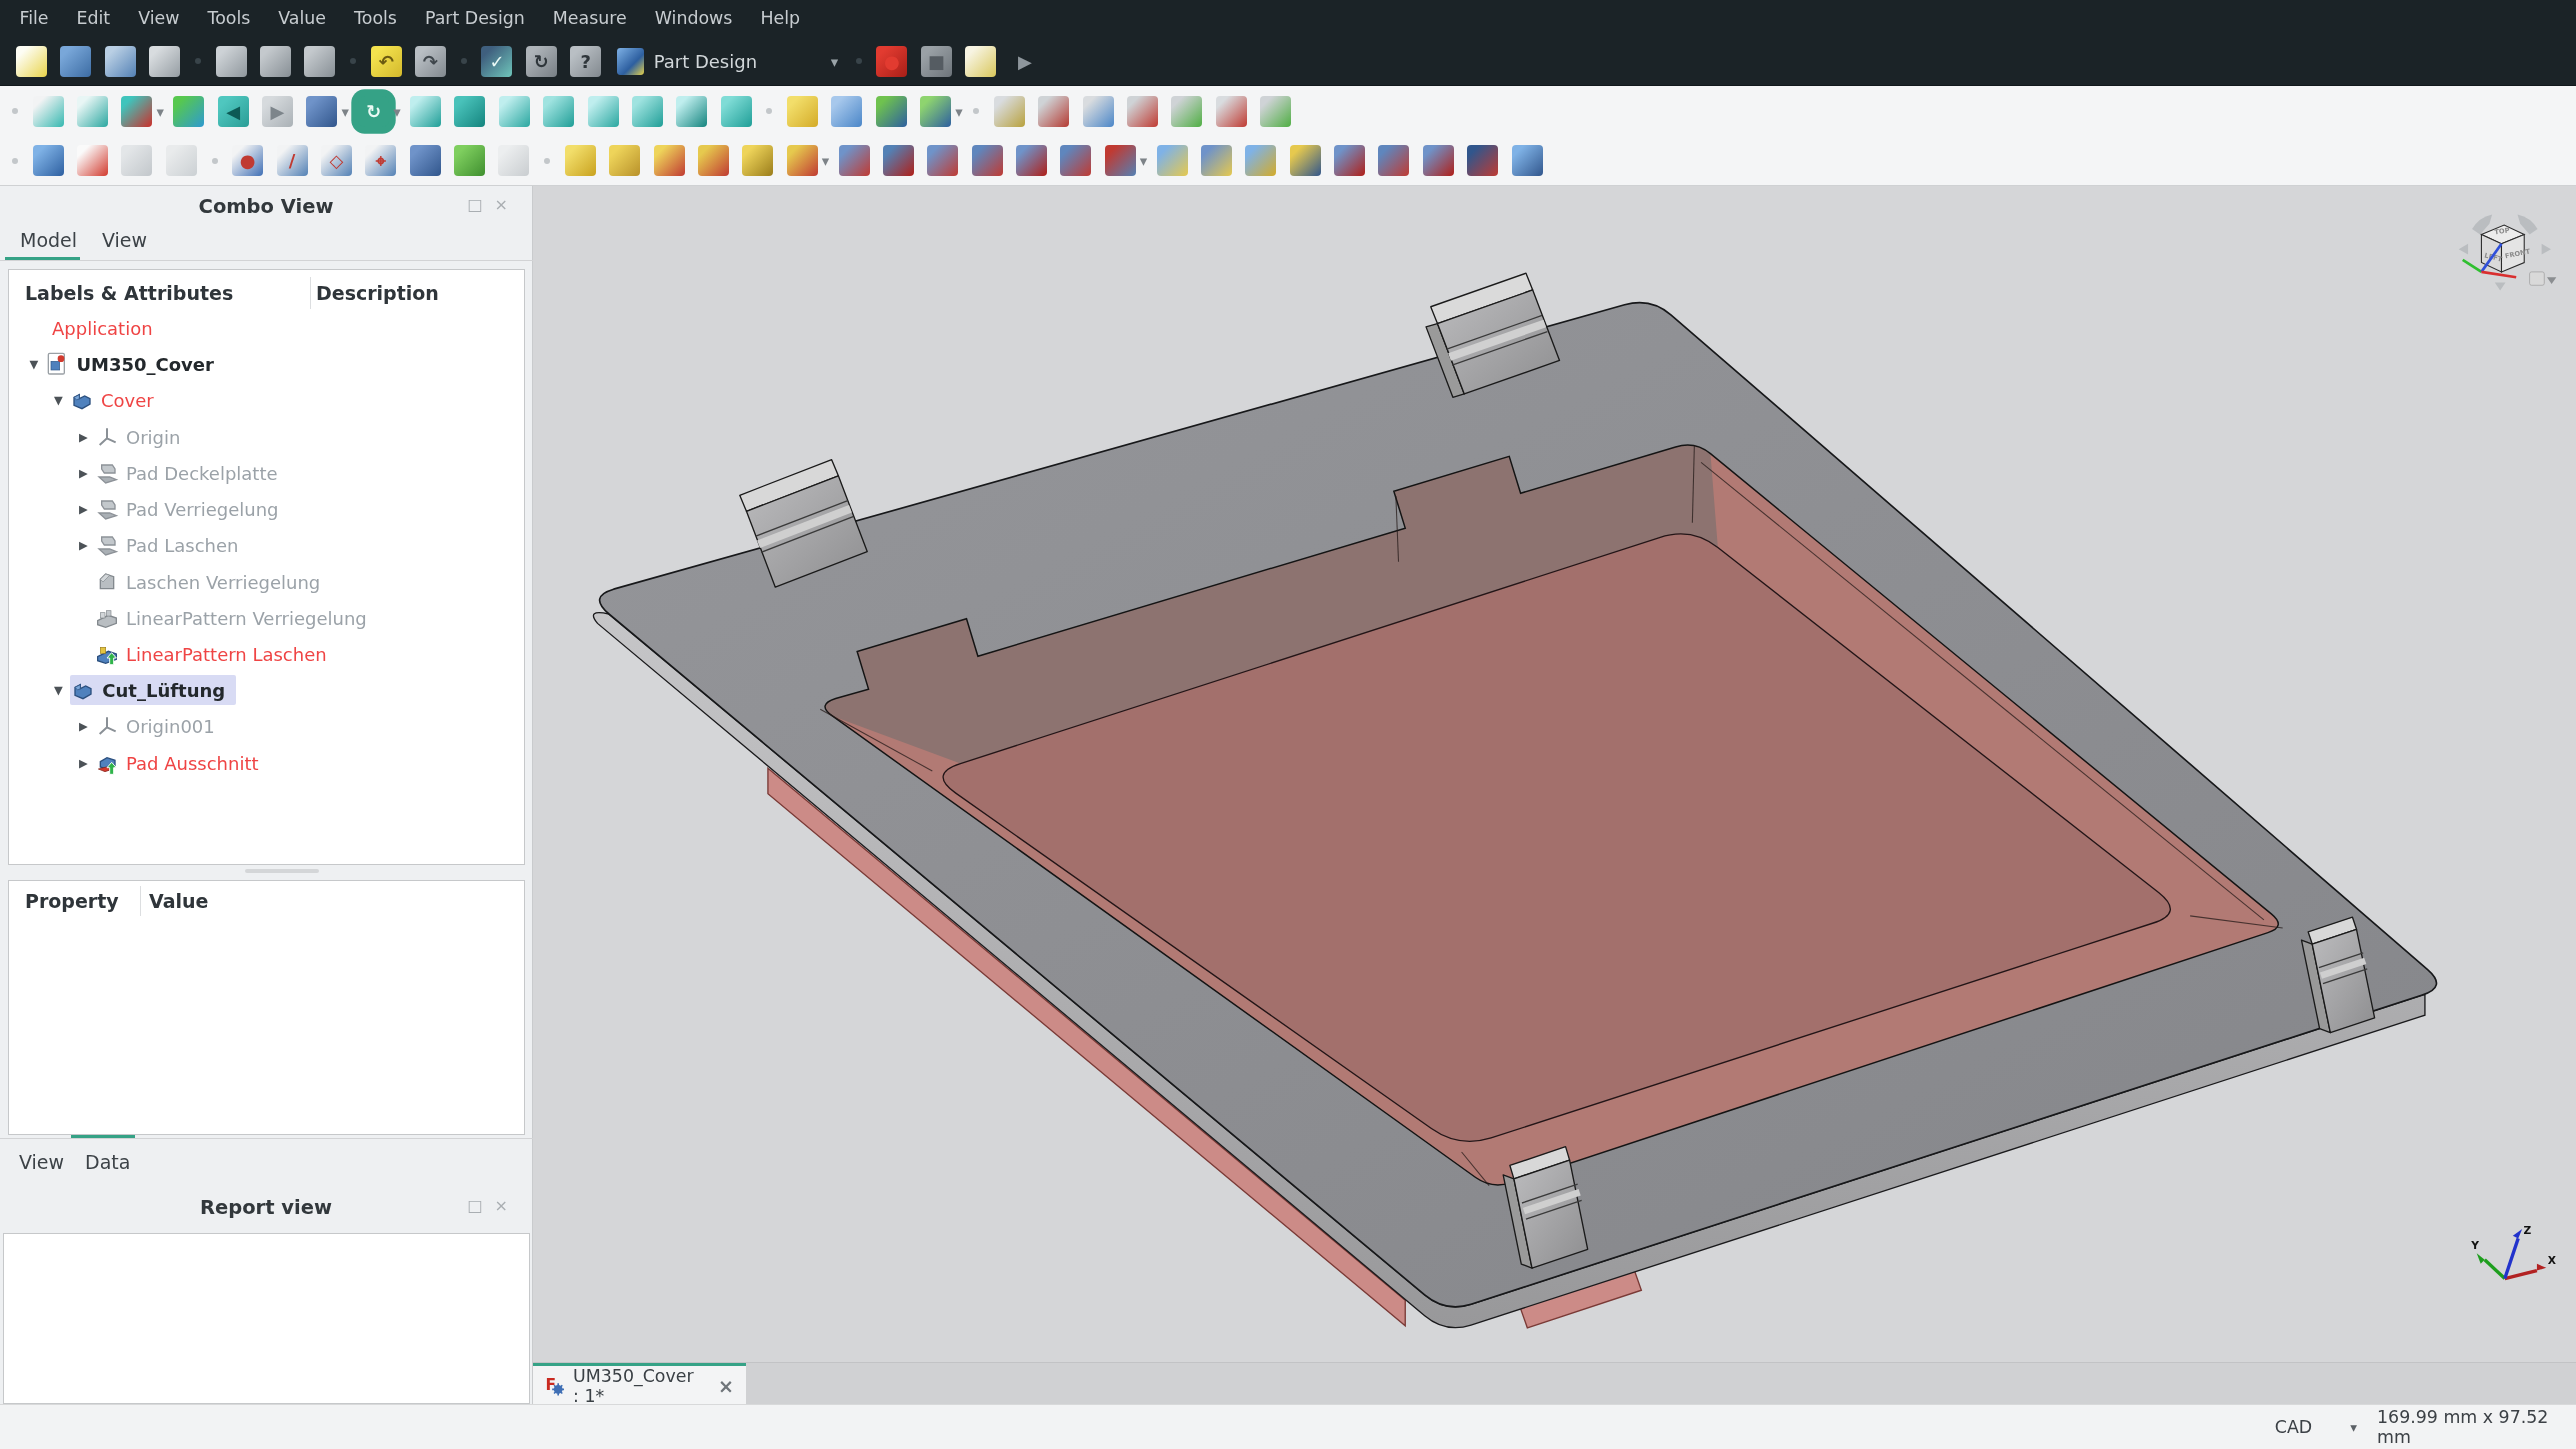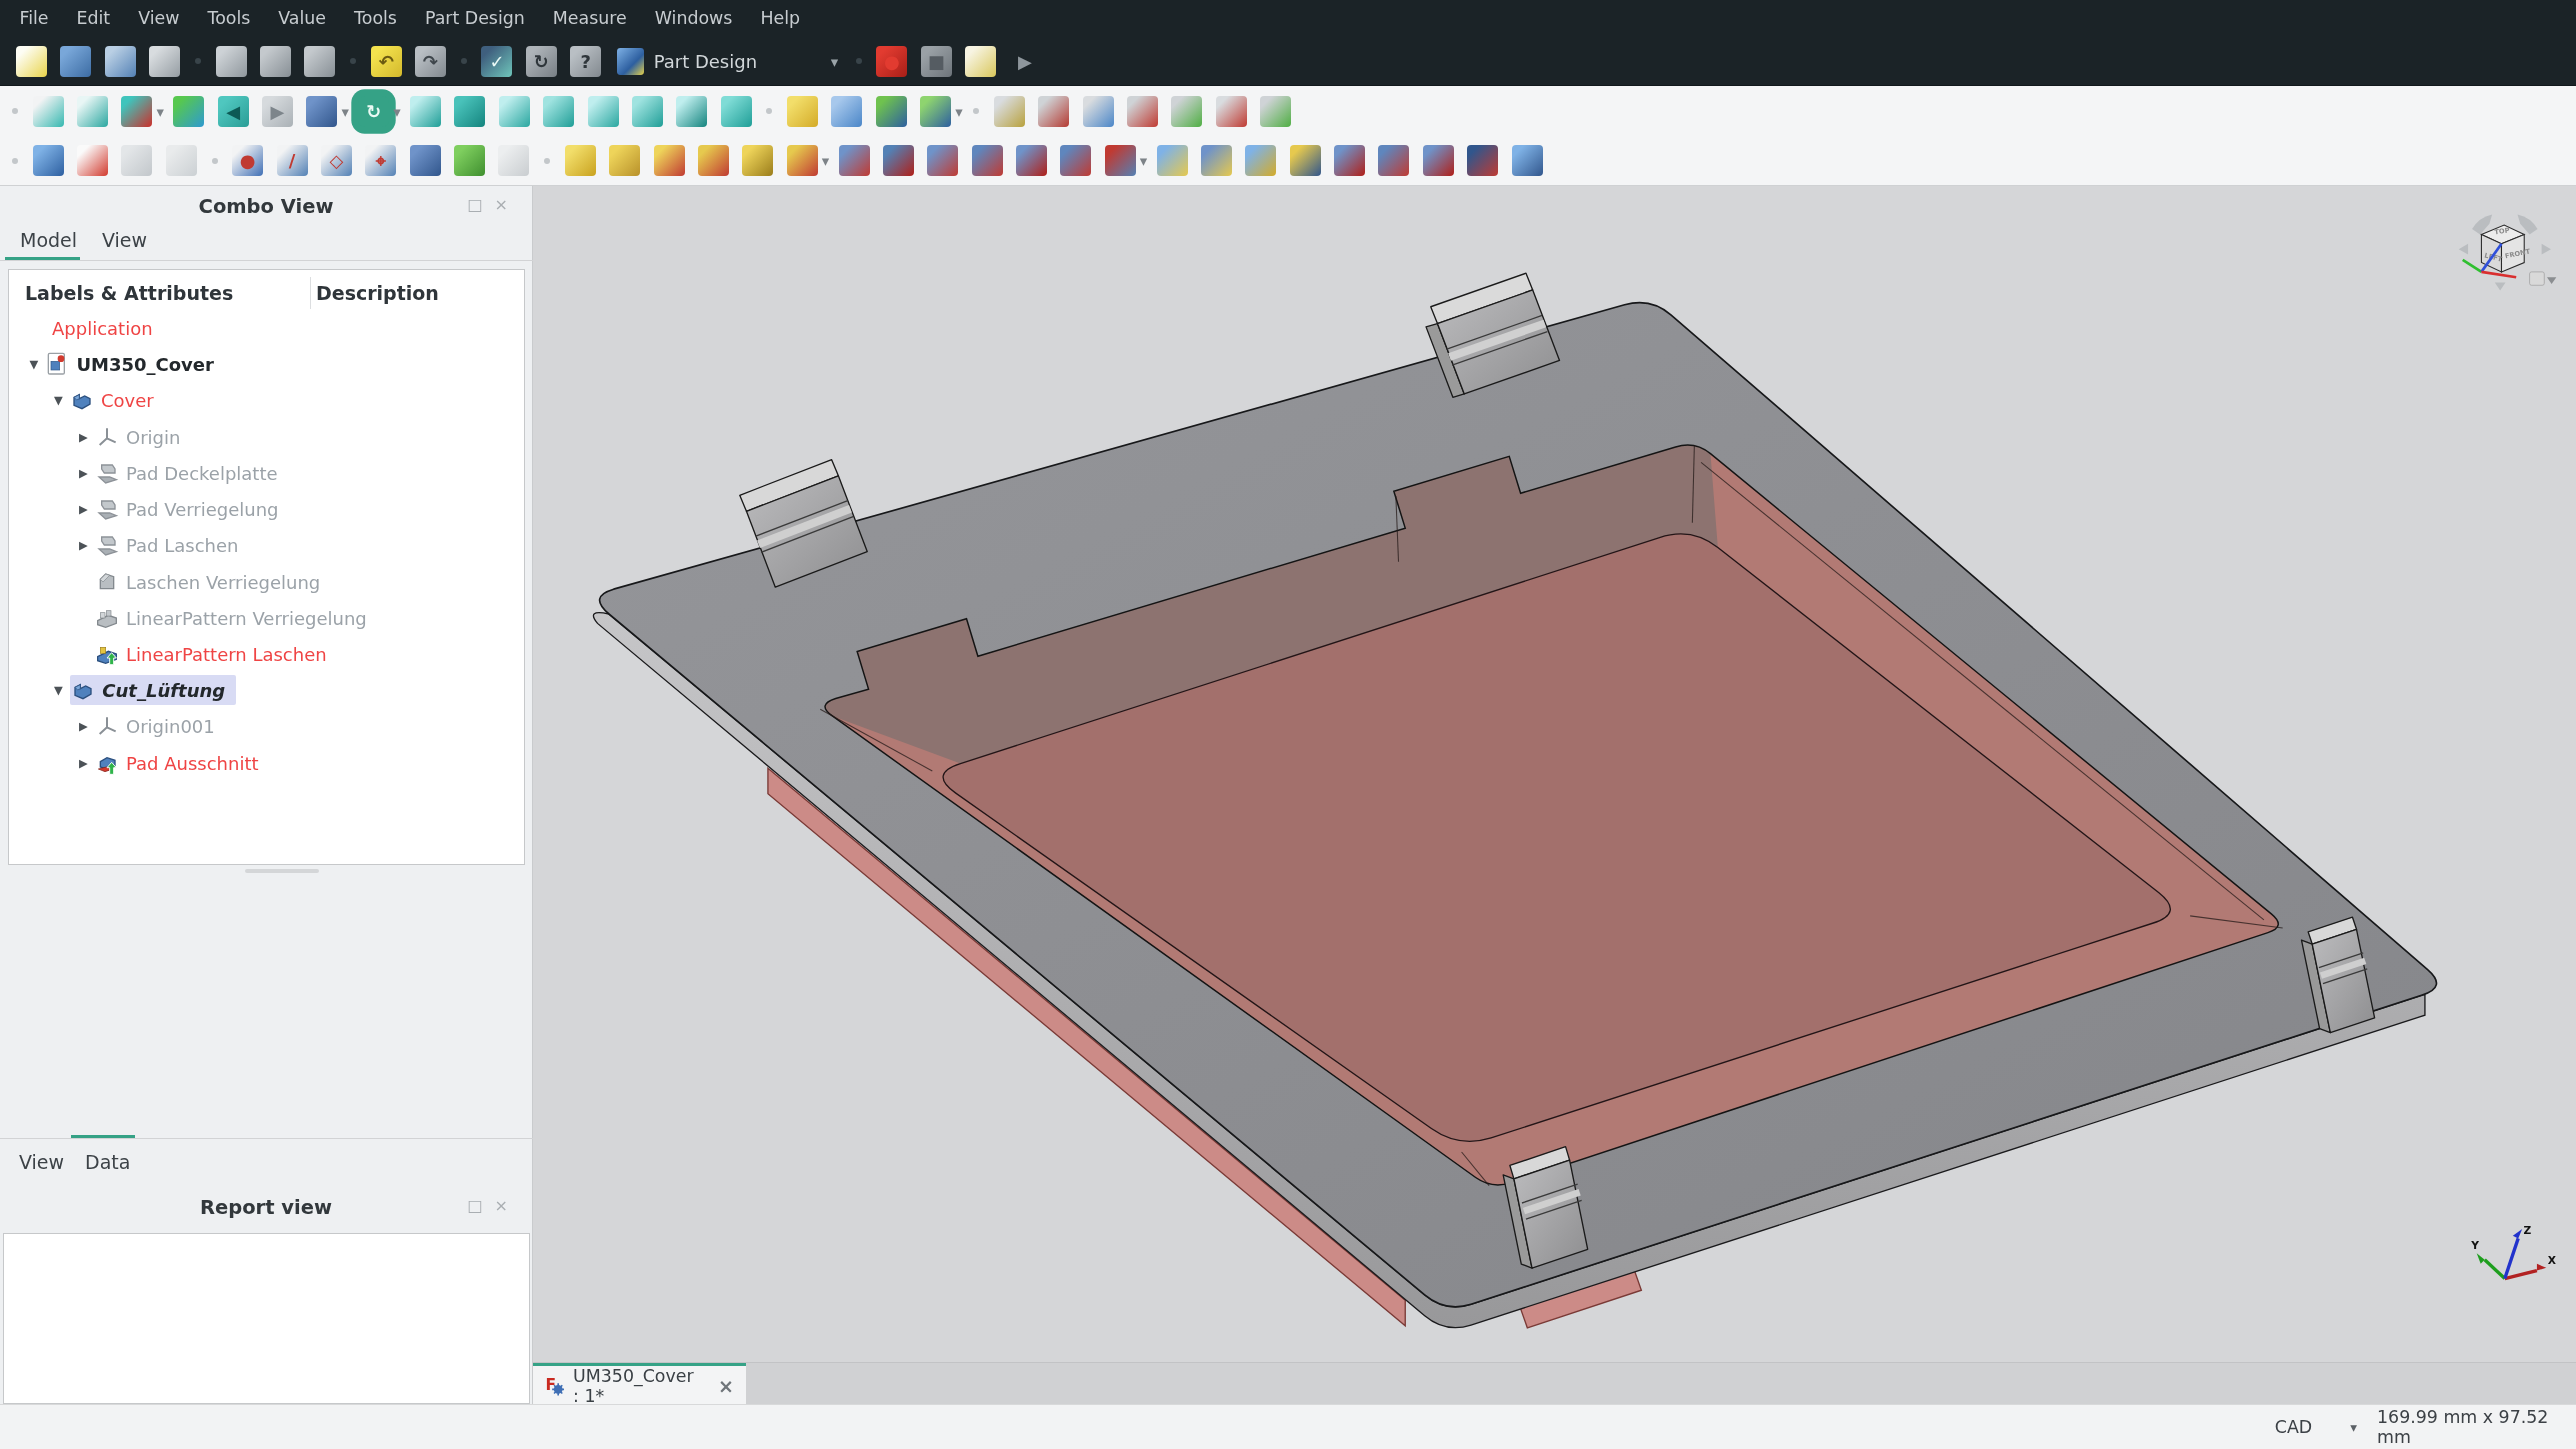--- a/index.html
+++ b/index.html
@@ -34,21 +34,21 @@
   .colhead{position:absolute;font-weight:bold;font-size:19px;color:#2f353a;}
   .coldiv{position:absolute;width:0.7px;background:#dcdee0;}
   
   #tree{position:absolute;left:8px;top:494px;width:516px;}
   .trow{position:absolute;left:0;height:36px;display:flex;align-items:center;width:100%;}
   .tarrow{width:23px;text-align:center;font-size:11.4px;color:#4c5257;flex:0 0 auto;}
   .ticon{width:27px;height:24px;flex:0 0 auto;display:flex;align-items:center;}
   .tlabel{font-size:18px;color:#ef4444;margin-left:4px;white-space:nowrap;}
   .tgray .tlabel{color:#9ba2a8;}
   .tbold .tlabel{font-weight:bold;color:#23282c;}
-  .tsel{background:#d8dbf4;border-radius:2px;padding:2.7px 10.7px 2.7px 1.3px;display:flex;align-items:center;font-style:italic;}
+  .tsel{background:#d8dbf4;border-radius:2px;padding:2.7px 10.7px 2.7px 1.3px;display:flex;align-items:center;}
   .splitter{position:absolute;left:46%;width:74px;height:4px;border-radius:2px;background:#d4d6d8;}
   
   #viewport{position:absolute;left:533px;top:186px;width:2043px;height:1176px;background:#d5d6d8;overflow:hidden;}
   #tabbar{position:absolute;left:533px;top:1362px;width:2043px;height:42px;background:#d0d1d3;
     border-top:0.7px solid #c2c3c5;}
   #mditab{position:absolute;left:0;top:0;height:42px;width:213px;background:#f3f4f5;
     border-top:3.4px solid #35a286;box-sizing:border-box;display:flex;align-items:center;padding:0 12px;}
   #mditab .mlabel{font-size:17.4px;color:#3a4045;margin-left:9.4px;}
   #mditab .mclose{font-size:19px;color:#6f757a;margin-left:17.4px;font-weight:bold;}
   
@@ -336,20 +336,25 @@
               <path d="M 5,27 L 15,31 L 27,27 L 17,24 Z" fill="#d23a2e" stroke="#7e1d16"></path>
               <path d="M 22,35 L 22,25 L 18,25 L 25,17 L 32,25 L 28,25 L 28,35 Z" fill="#2fb34a" stroke="#fff" stroke-width="1.4"></path>
             </svg>
           </span>
           <span class="tlabel">Pad Ausschnitt</span>
         </div>
       </div>
   </div>
   <div class="splitter" style="top:683px;"></div>
 
+  <div class="whitebox" style="left:8px;top:694px;width:517px;height:255px;">
+    <div class="colhead" style="left:16px;top:9.4px;">Property</div>
+    <div class="colhead" style="left:140px;top:9.4px;">Value</div>
+    <div class="coldiv" style="left:131px;top:5.4px;height:29.5px;"></div>
+  </div>
 
   <div class="greenline" style="left:71px;top:949px;width:64px;"></div>
   <div style="position:absolute;left:0;top:952px;width:533px;height:0.7px;background:#d2d3d5;"></div>
   <div class="cv-tab" style="left:19px;top:965px;">View</div>
   <div class="cv-tab" style="left:85px;top:965px;">Data</div>
 
   <div class="panel-header" style="top:1010px;">Report view</div>
   <div class="panel-btns" style="top:1010px;"><span>□</span><span>×</span></div>
   <div class="whitebox" style="left:2.7px;top:1047px;width:527px;height:171px;"></div>
 </div>

